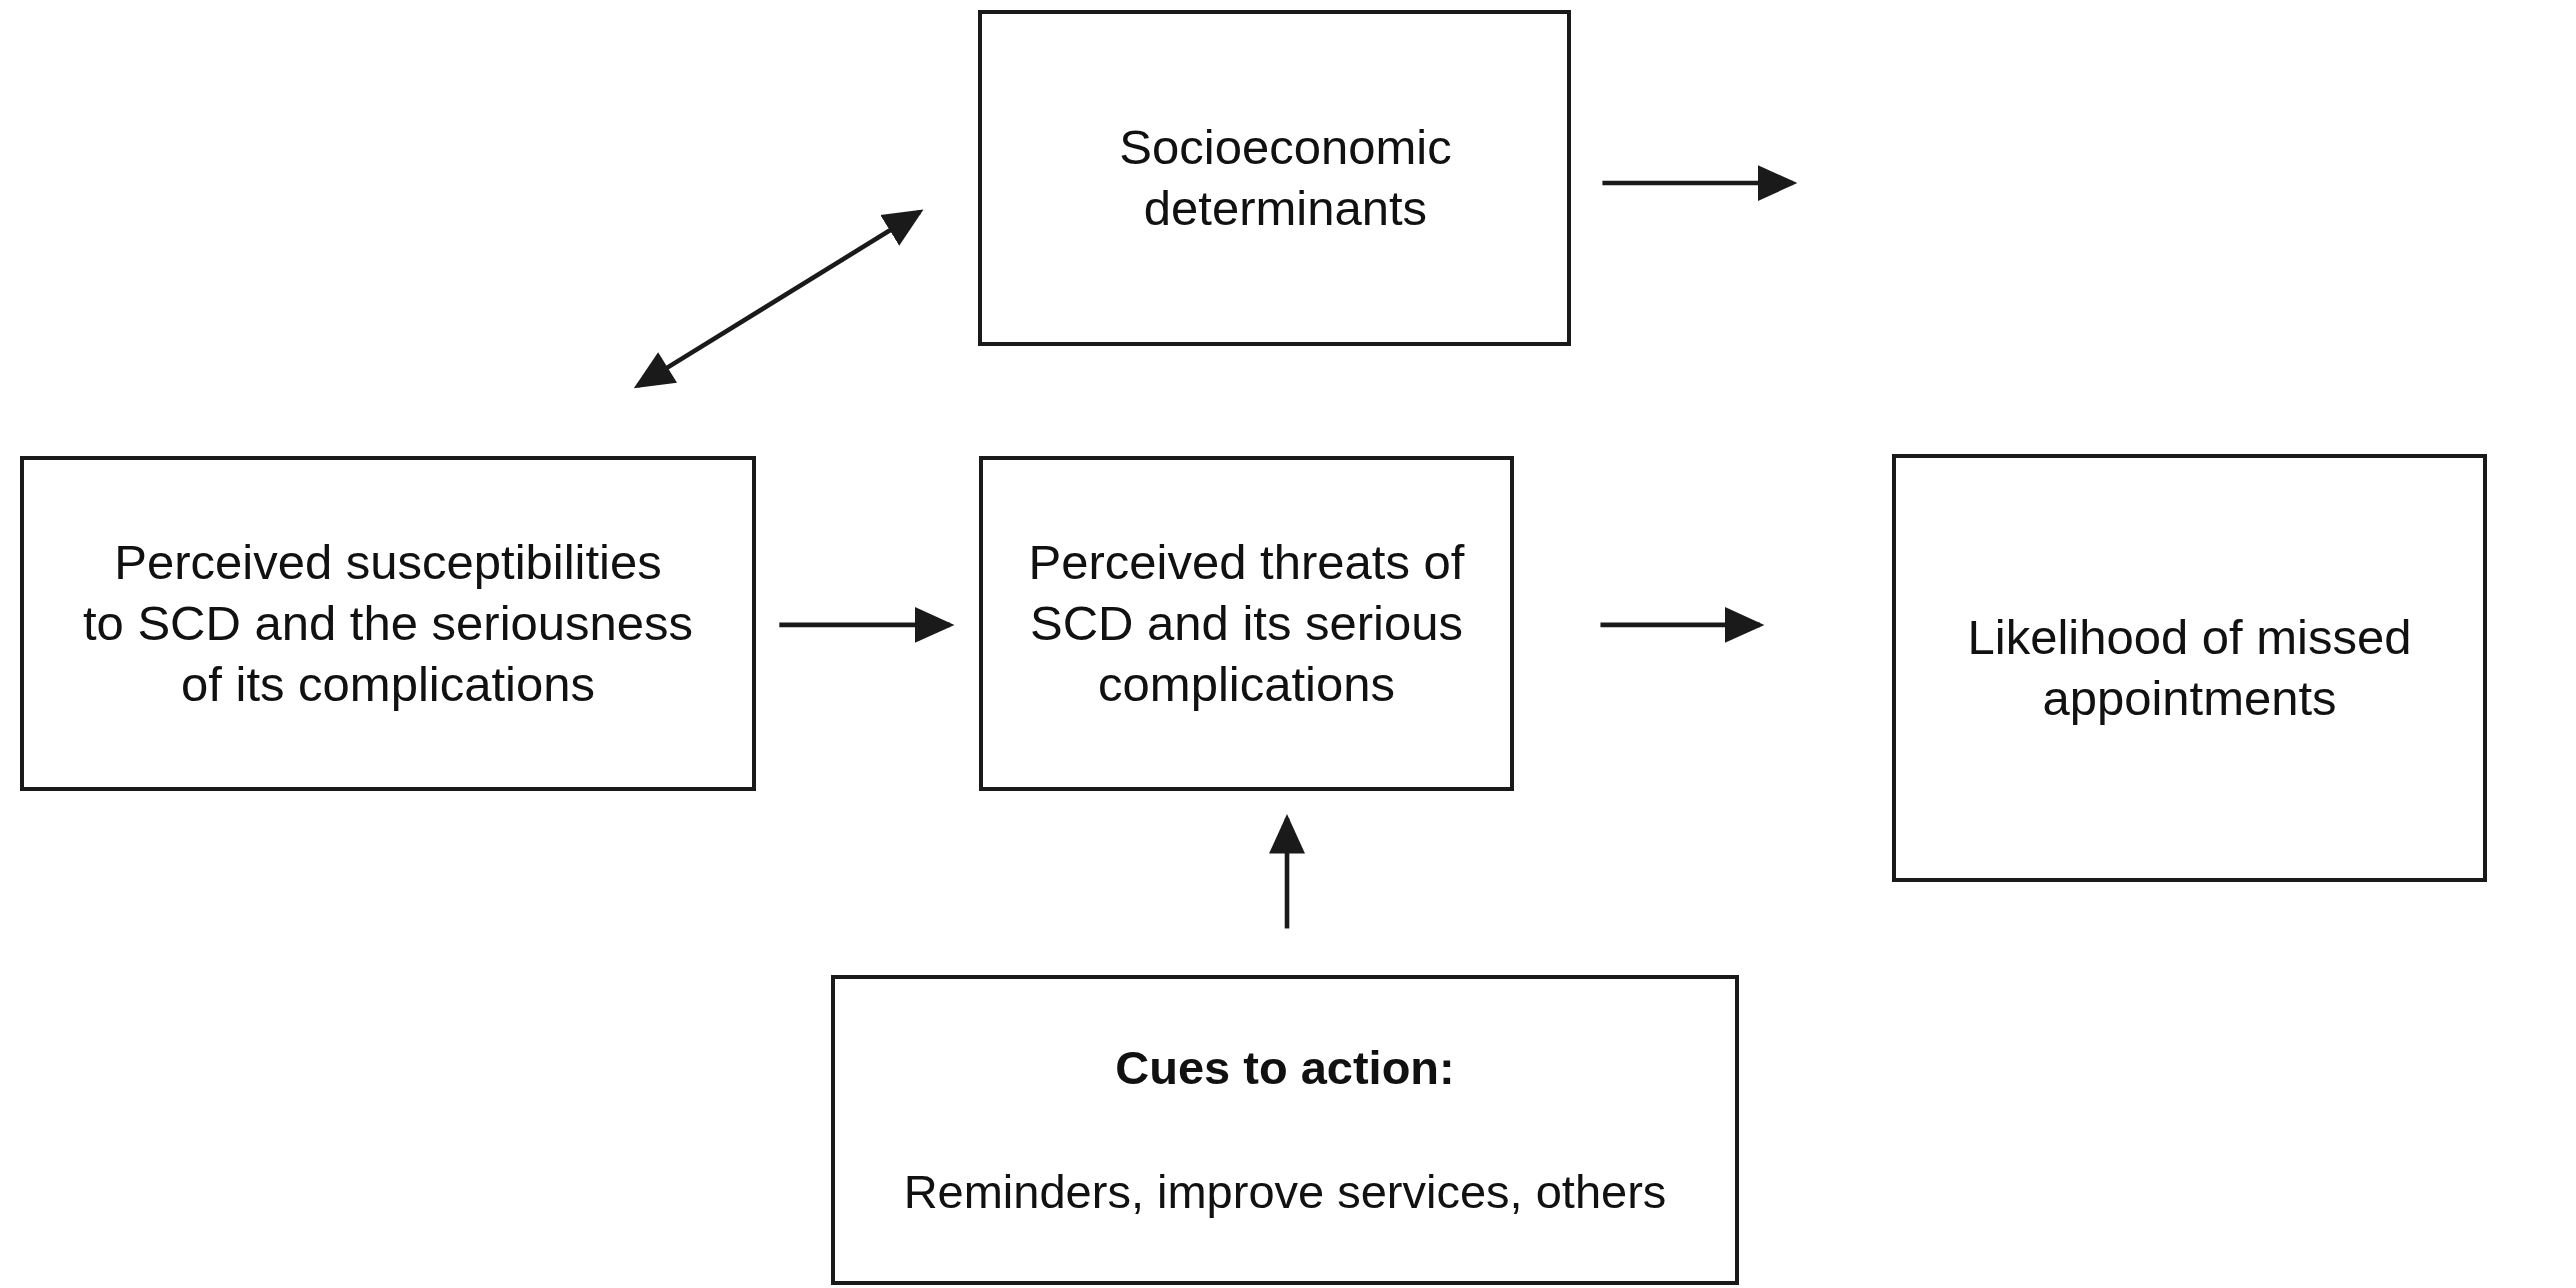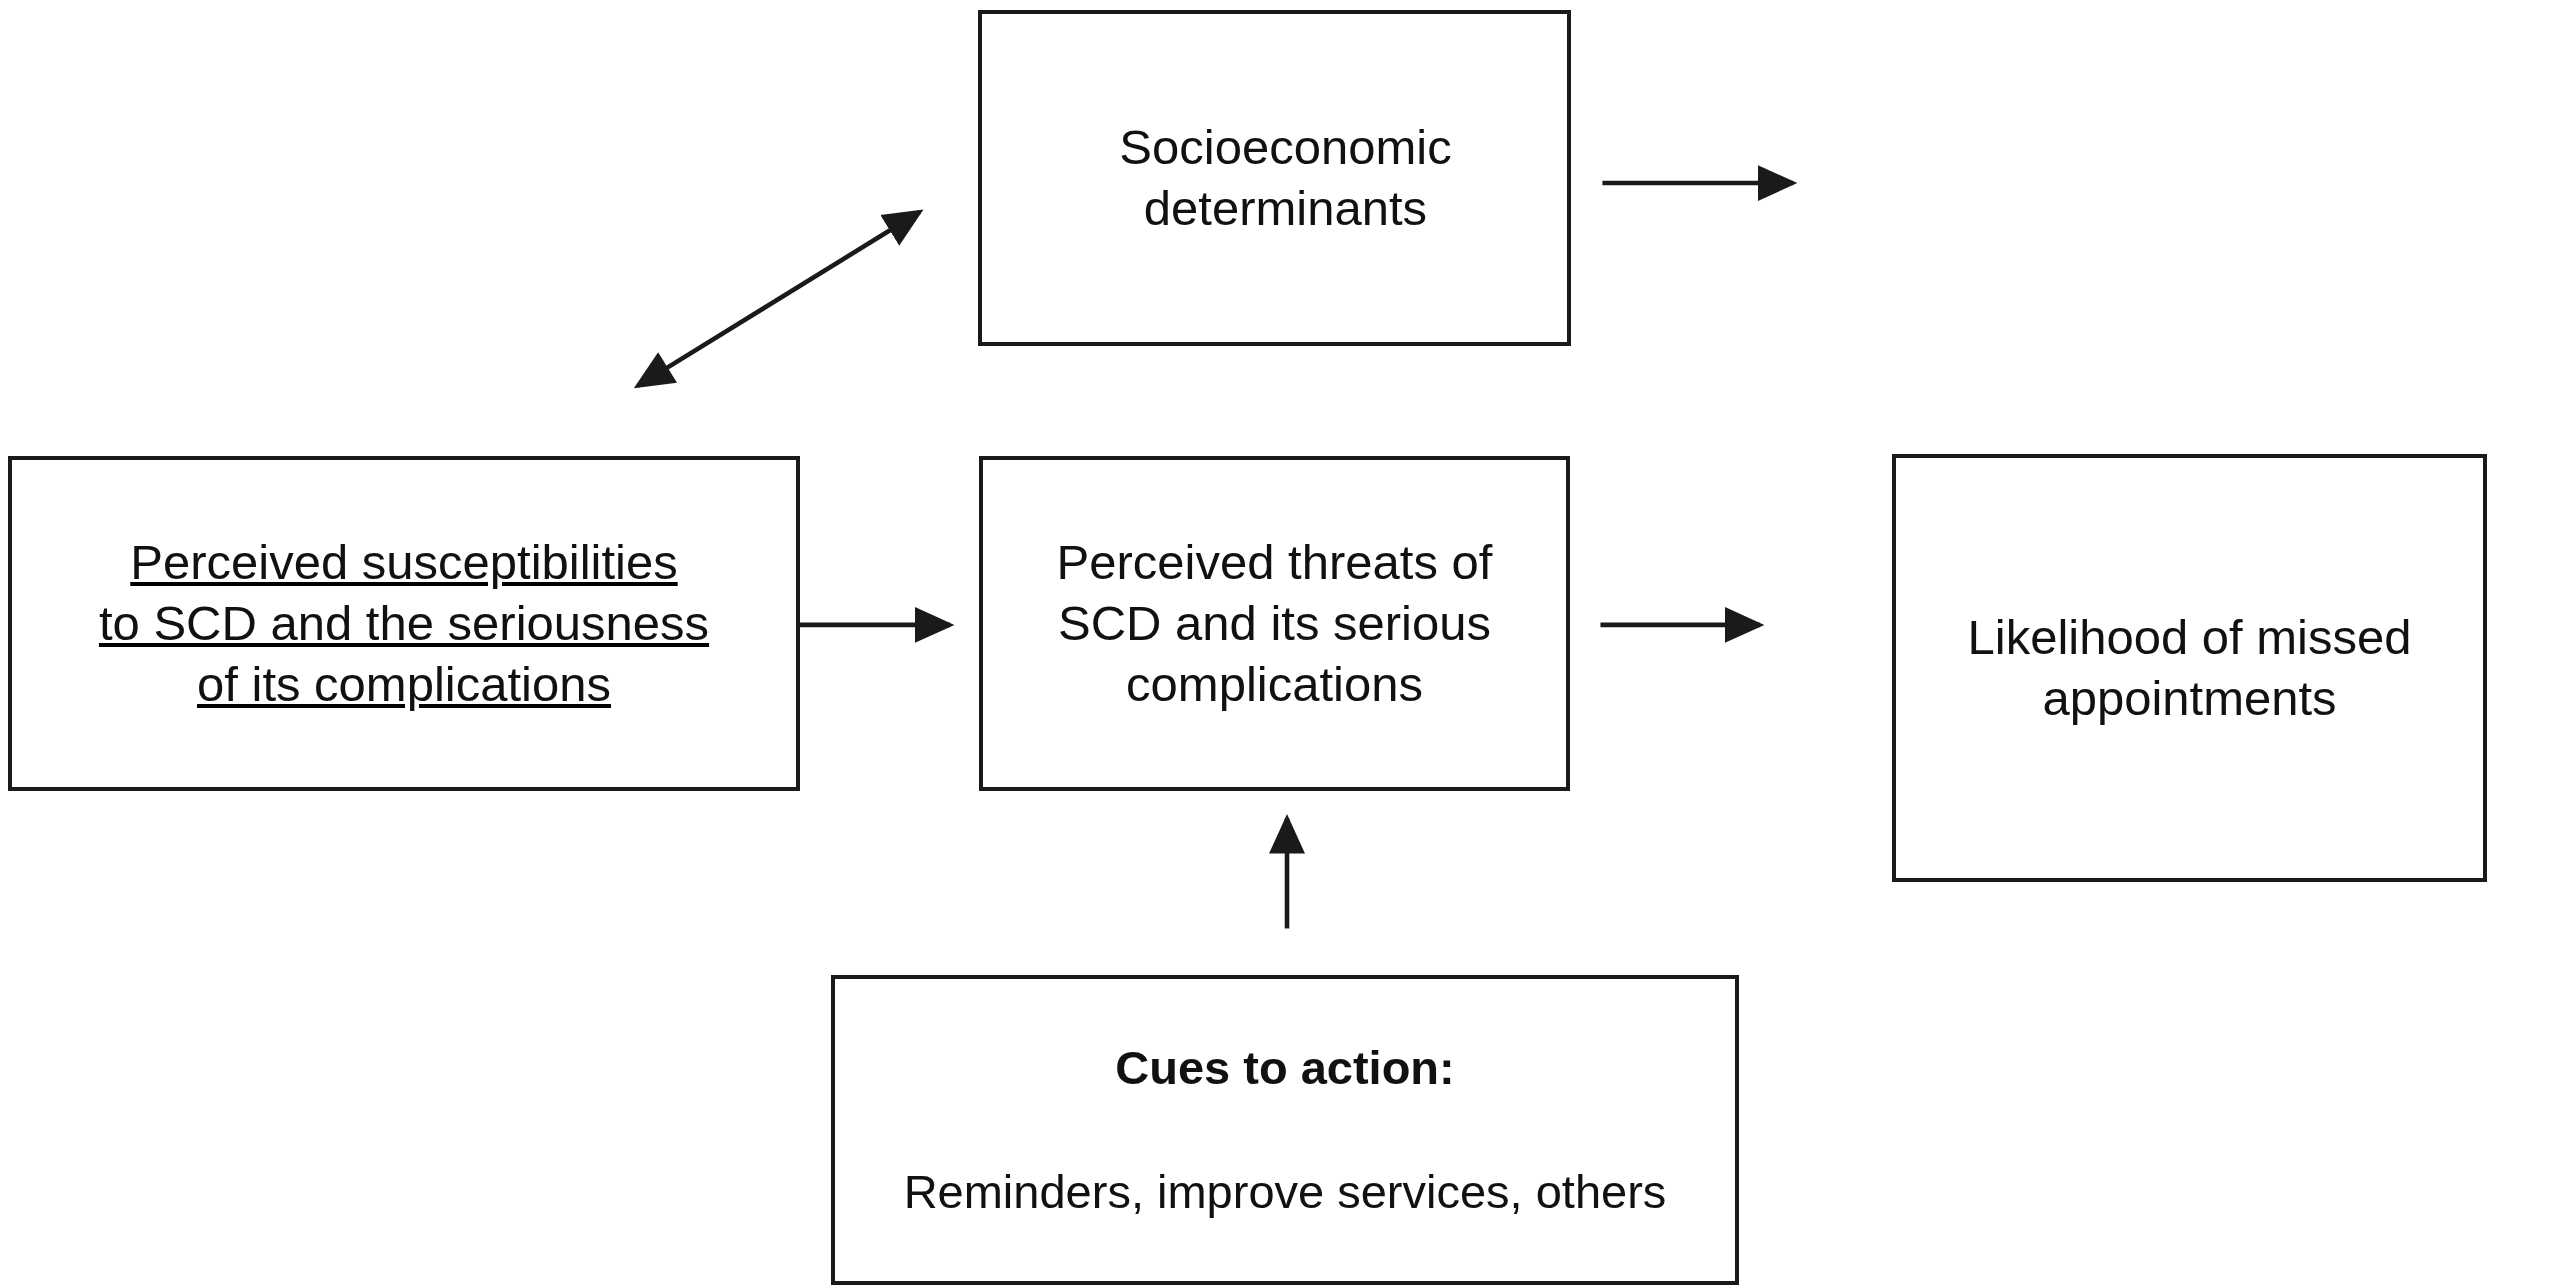--- a/index.html
+++ b/index.html
@@ -33,22 +33,22 @@
     color: #111111;
     font-weight: 400;
     padding: 0 14.5px;
     white-space: pre-line;
   }
   .box .txt b { font-weight: 700; }
 
   
   #box-socioeconomic { left: 978px; top: 10px;  width: 593px;  height: 336px; padding-left: 22px; }
   #box-benefits      { left: 1811px; top: 10px;  width: 759px; height: 301px; }
-  #box-susceptibilities { left: 8px;   top: 456px; width: 792px; height: 335px; text-decoration: underline; }
-  #box-threats       { left: 979px; top: 456px; width: 591px;  height: 335px; align-items: center; }
+  #box-susceptibilities { left: 20px;   top: 456px; width: 736px; height: 335px; }
+  #box-threats       { left: 979px; top: 456px; width: 535px;  height: 335px; align-items: center; }
   #box-likelihood    { left: 1892px; top: 454px; width: 595px;  height: 428px; }
   #box-cues          { left: 831px; top: 944px; width: 908px; height: 310px; margin-top: 31px; }
 
   #box-benefits .txt  { font-size: 47px; line-height: 1.28; }
   #box-cues .txt      { font-size: 47px; line-height: 1.32; }
   .cues-head { font-weight: 700; display: block; }
   .cues-sub  { font-weight: 400; display: block; }
 
   
   #arrows {

